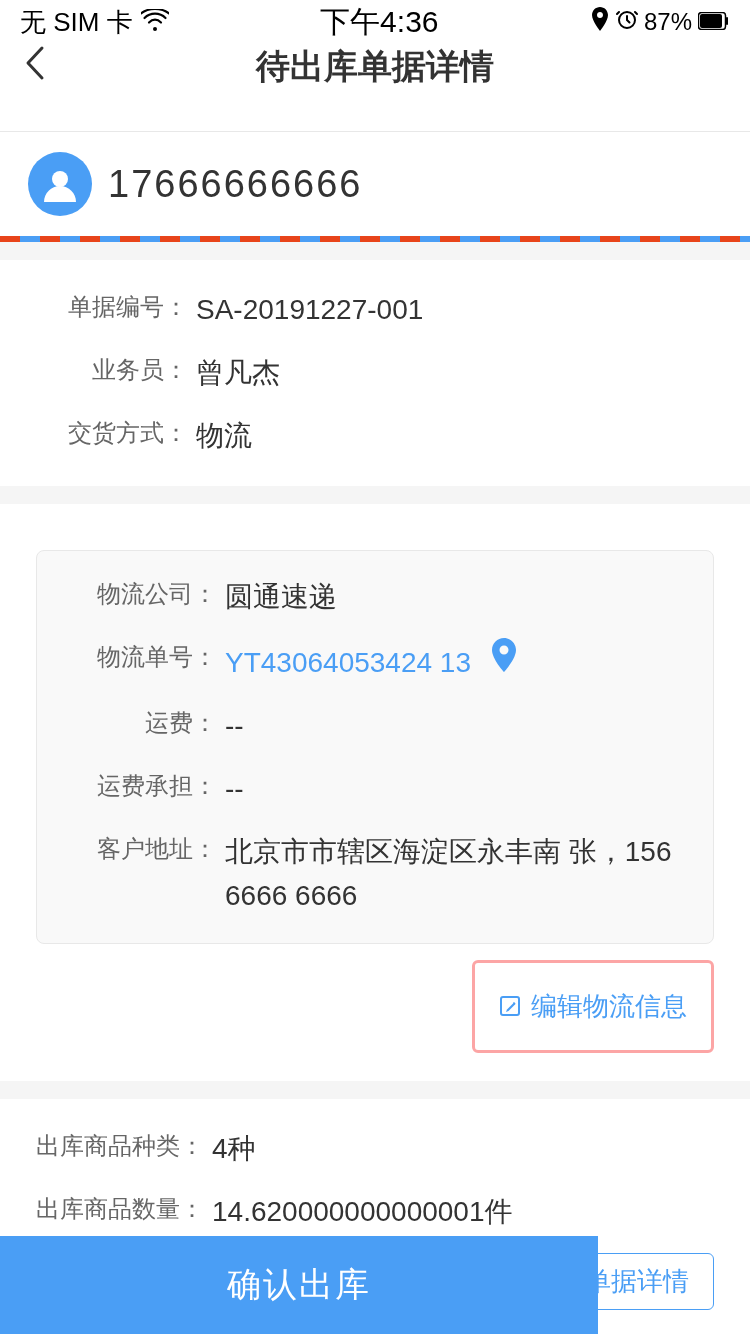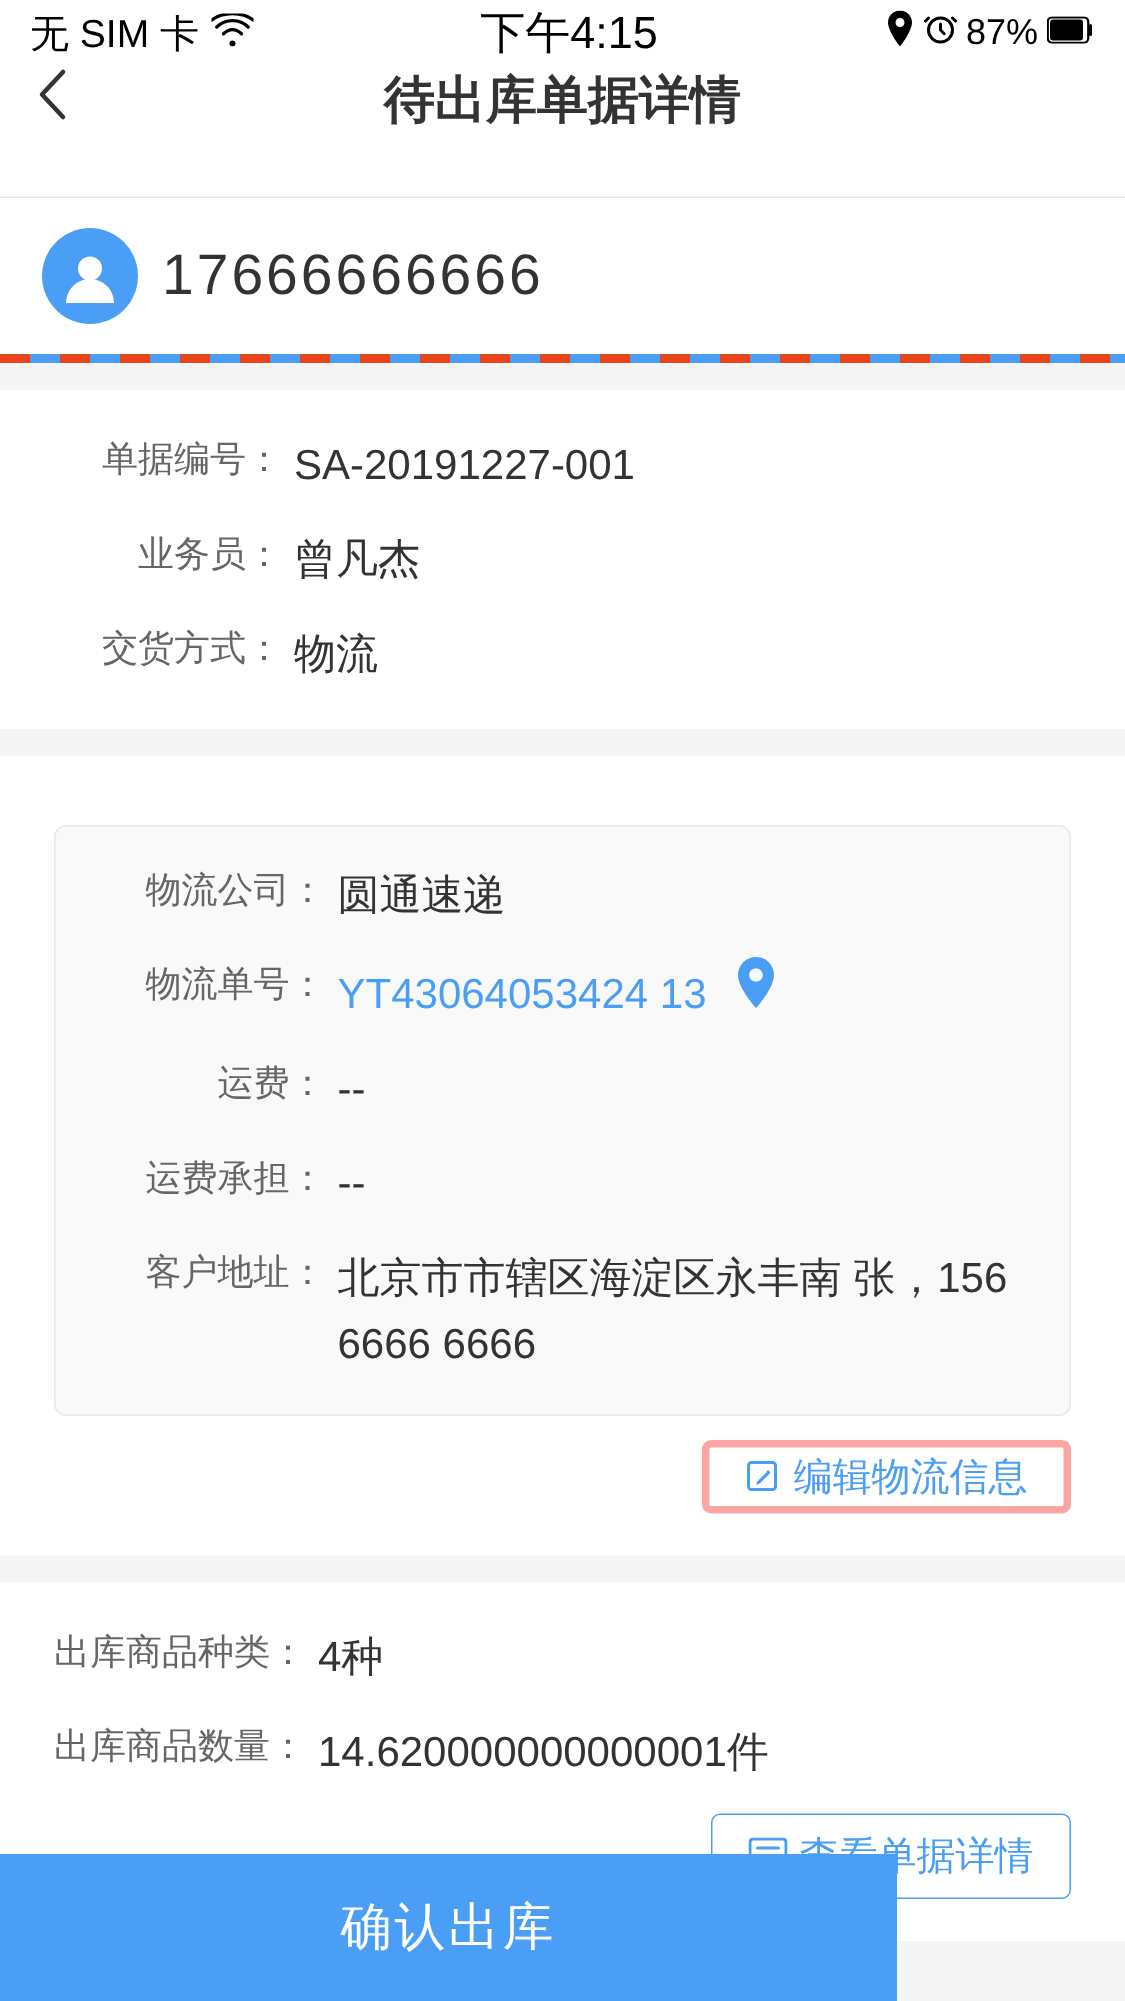--- a/index.html
+++ b/index.html
@@ -134,24 +134,24 @@
     }
 
     
     .edit-btn {
       display: flex;
       align-items: center;
       justify-content: flex-end;
       margin-top: 16px;
     }
     .btn-edit-logistics {
-      border: 5px solid #fca5a5;
+      border: 3px solid #fca5a5;
       border-radius: 6px;
       color: #4a9ef5;
-      padding: 2px 24px;
+      padding: 26px 24px;
       font-size: 26px;
       background: #fff;
       display: flex;
       align-items: center;
       gap: 8px;
       cursor: pointer;
     }
 
     
     .goods-section {
@@ -208,21 +208,21 @@
     <span>无 SIM 卡</span>
     <span>
       <svg width="28" height="22" viewBox="0 0 28 22" fill="none">
         <path d="M14 18a2 2 0 1 1 0 4 2 2 0 0 1 0-4z" fill="#000"></path>
         <path d="M8 13.5C9.8 11.7 11.8 10.7 14 10.7s4.2 1 6 2.8" stroke="#000" stroke-width="2.2" fill="none" stroke-linecap="round"></path>
         <path d="M3.5 9C6.2 6.3 9.9 4.7 14 4.7s7.8 1.6 10.5 4.3" stroke="#000" stroke-width="2.2" fill="none" stroke-linecap="round"></path>
         <path d="M0 4.5C3.5 1.7 8.5 0 14 0s10.5 1.7 14 4.5" stroke="#000" stroke-width="2.2" fill="none" stroke-linecap="round"></path>
       </svg>
     </span>
   </div>
-  <div class="status-center">下午4:15</div>
+  <div class="status-center">下午4:36</div>
   <div class="status-right">
     <span>
       <svg width="20" height="24" viewBox="0 0 20 24" fill="none">
         <path d="M10 0C5.6 0 2 3.6 2 8c0 6 8 16 8 16s8-10 8-16c0-4.4-3.6-8-8-8zm0 11c-1.7 0-3-1.3-3-3s1.3-3 3-3 3 1.3 3 3-1.3 3-3 3z" fill="#000"></path>
       </svg>
     </span>
     <span>
       <svg width="22" height="22" viewBox="0 0 22 22" fill="none">
         <circle cx="11" cy="12" r="8" stroke="#000" stroke-width="2" fill="none"></circle>
         <path d="M11 8v4l2.5 2.5" stroke="#000" stroke-width="2" stroke-linecap="round"></path>

